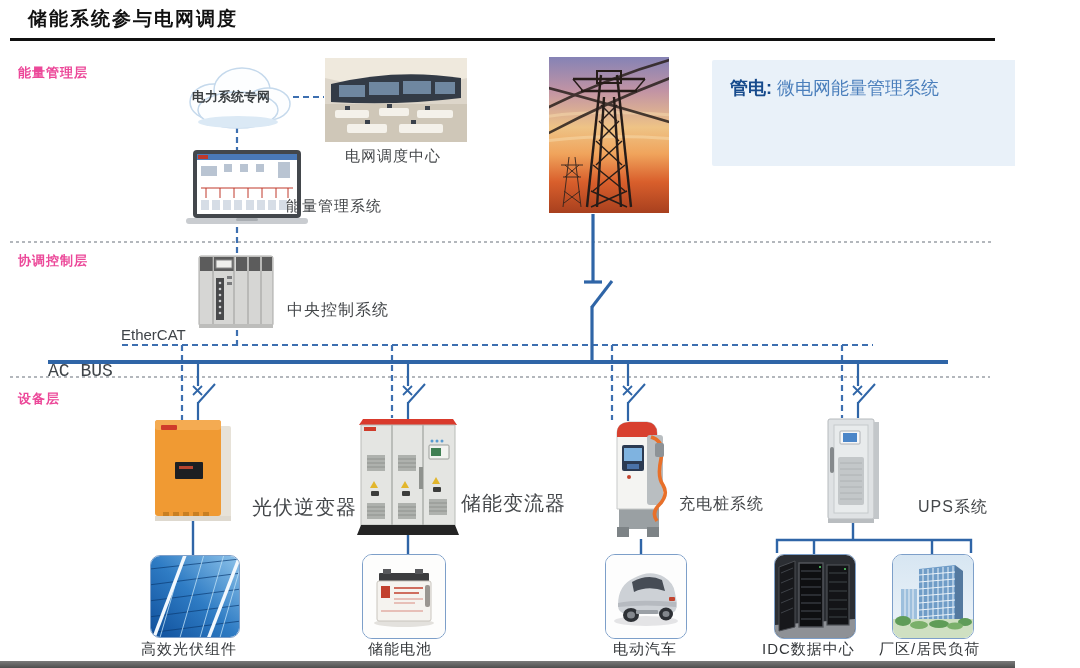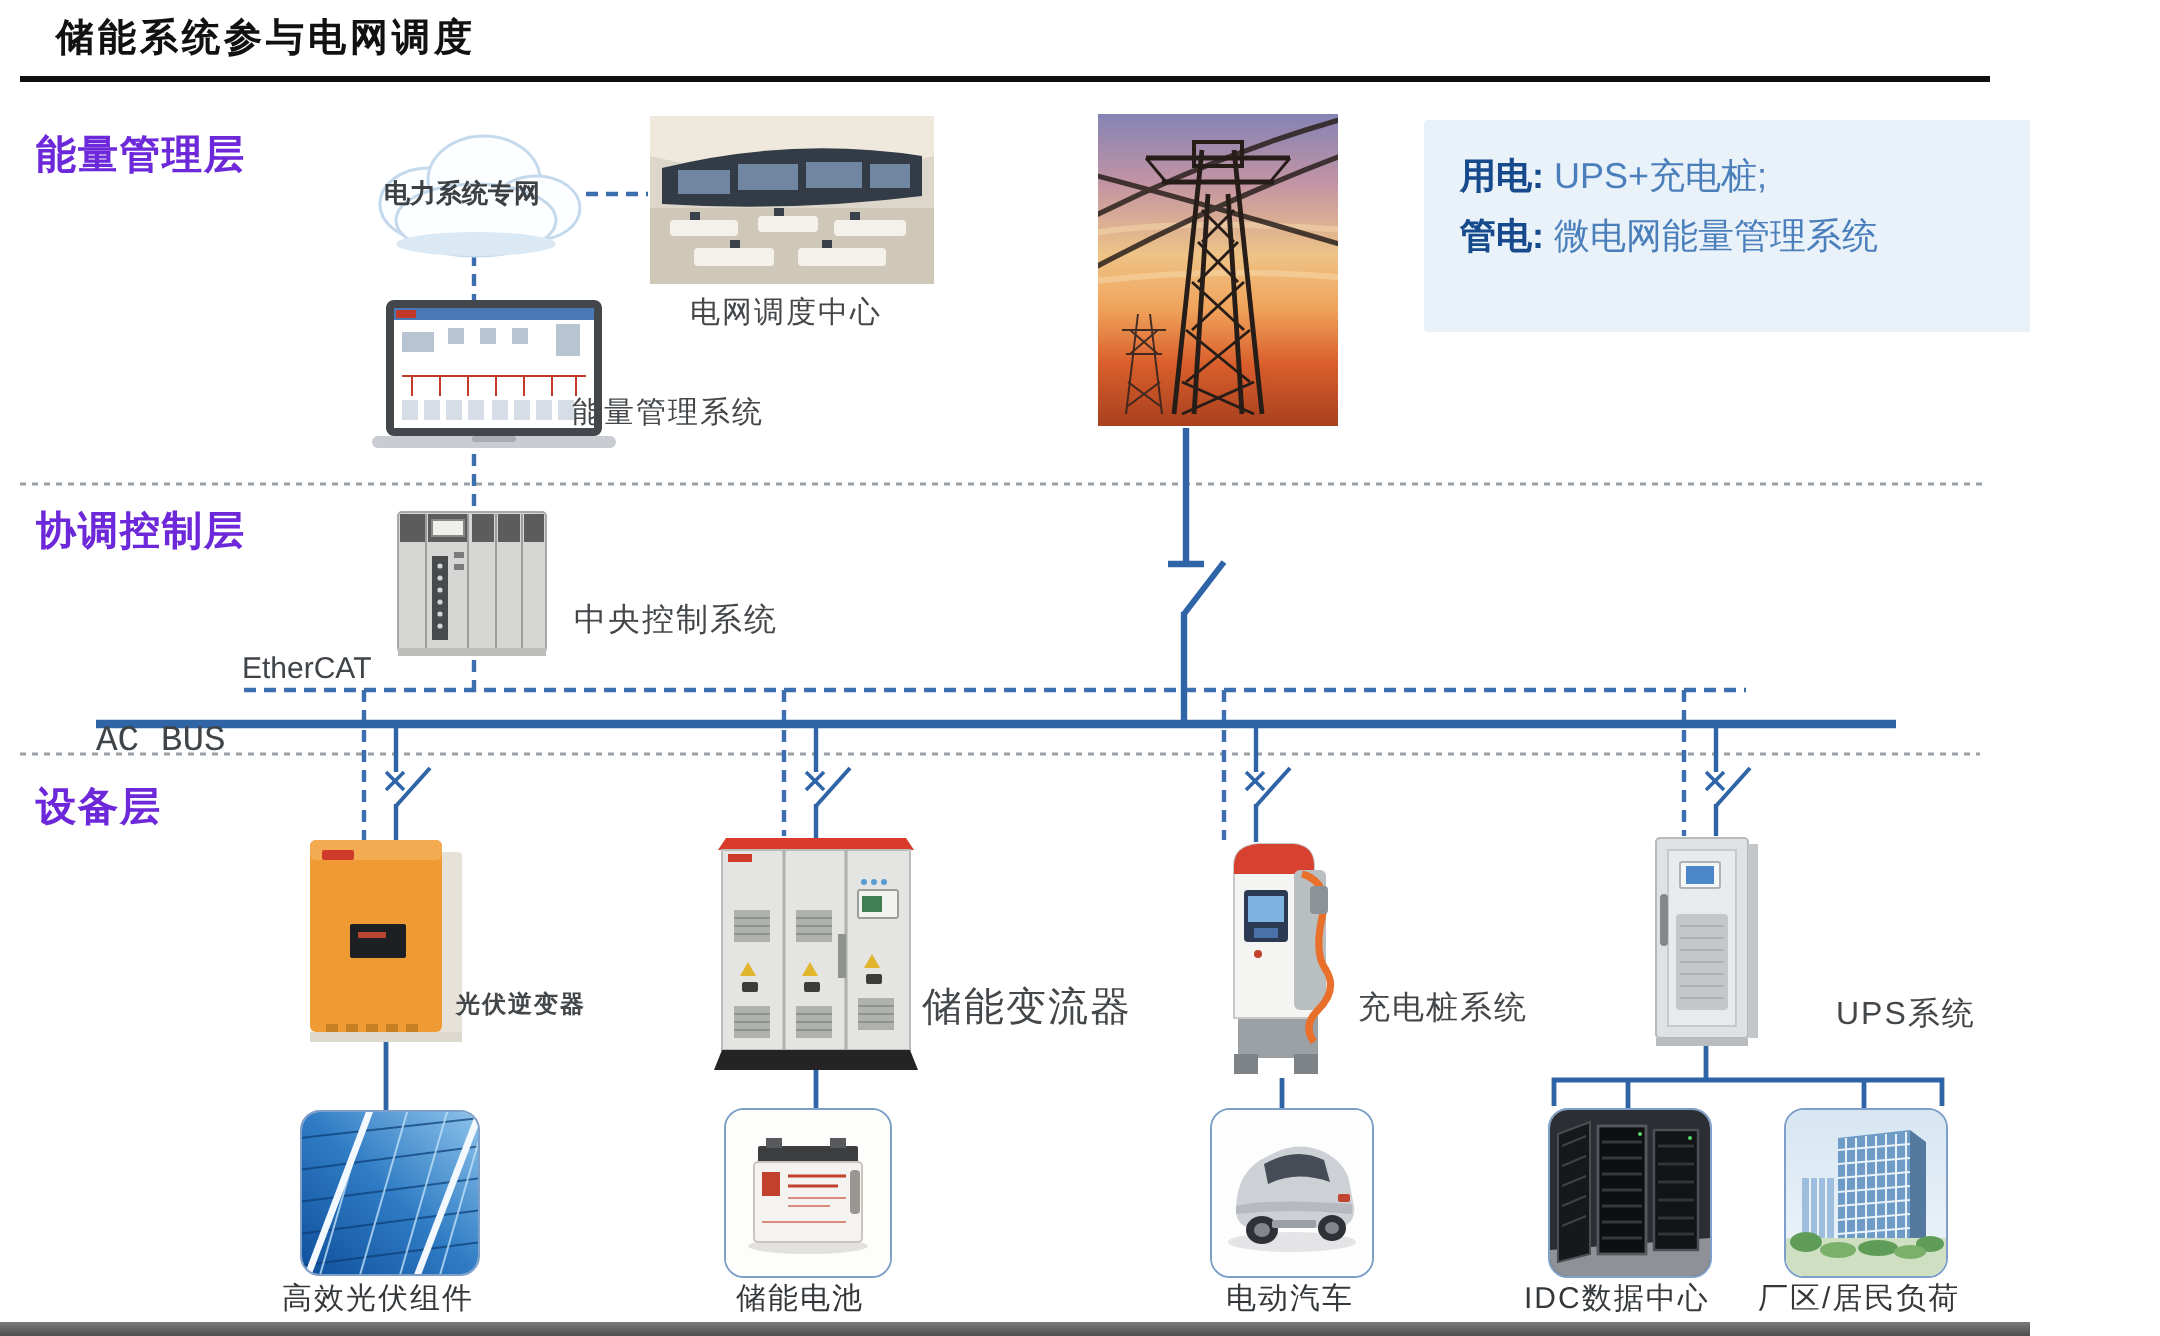--- a/index.html
+++ b/index.html
@@ -2,41 +2,41 @@
 <html><head>
 <meta charset="utf-8">
 <style>
   html,body{margin:0;padding:0;background:#fff;}
   #canvas{position:relative;width:1015px;height:668px;background:#ffffff;overflow:hidden;
           font-family:"Liberation Sans",sans-serif;}
   .abs{position:absolute;}
   #title{left:28px;top:6px;font-family:"DejaVu Serif",serif;font-weight:bold;
          font-size:19px;color:#111;letter-spacing:2px;}
   #top-rule{left:10px;top:38px;width:985px;height:3px;background:#101010;}
-  .layer-label{font-weight:bold;font-size:20px;color:#6d28d9;letter-spacing:1px;}
+  .layer-label{font-weight:bold;font-size:13px;color:#ec4899;letter-spacing:1px;}
   #layer1{left:18px;top:64px;} #layer2{left:18px;top:252px;} #layer3{left:18px;top:390px;}
   .node-label{font-size:15px;color:#44474a;letter-spacing:1px;white-space:nowrap;}
   #cloud-box{left:180px;top:60px;width:116px;height:72px;}
   #cloud-label{left:192px;top:88px;font-size:13px;color:#3c4043;font-weight:bold;letter-spacing:0;}
   #dispatch-photo{left:325px;top:58px;width:142px;height:84px;}
   #dispatch-label{left:345px;top:147px;font-size:15px;}
   #laptop-box{left:186px;top:150px;width:122px;height:76px;}
   #ems-label{left:286px;top:197px;text-align:right;}
   #tower-photo{left:549px;top:57px;width:120px;height:156px;}
   #info-box{left:712px;top:60px;width:358px;height:106px;background:#e9f1f9;border-radius:2px;
             padding:13px 0 0 18px;box-sizing:border-box;}
   .info-line{font-size:18px;line-height:30px;white-space:nowrap;}
   .info-label{color:#164a8c;font-weight:bold;}
   .info-text{color:#4b7fbc;}
   #plc-box{left:197px;top:254px;width:78px;height:76px;}
   #ccs-label{left:287px;top:300px;font-size:16px;}
   #ethercat-label{left:121px;top:326px;font-size:15px;color:#3f4449;}
   #acbus-label{left:48px;top:361px;font-size:18px;color:#3f4449;font-family:Liberation Mono, monospace;}
   #pv-inverter{left:155px;top:420px;width:78px;height:101px;}
-  #pv-inverter-label{left:228px;top:494px;font-size:12px;font-weight:bold;}
+  #pv-inverter-label{left:252px;top:494px;font-size:20px;}
   #converter{left:357px;top:417px;width:102px;height:119px;}
   #converter-label{left:461px;top:490px;font-size:20px;}
   #pile{left:611px;top:419px;width:64px;height:121px;}
   #pile-label{left:679px;top:494px;font-size:16px;}
   #ups{left:826px;top:417px;width:54px;height:107px;}
   #ups-label{left:891px;top:497px;font-size:16px;margin-left:27px;}
   .card{border-radius:10px;border:1.6px solid #7d9fc9;background:#fff;overflow:hidden;}
   #solar-card{left:150px;top:555px;width:88px;height:81px;}
   #battery-card{left:362px;top:554px;width:82px;height:83px;}
   #ev-card{left:605px;top:554px;width:80px;height:83px;}
@@ -258,21 +258,20 @@
       <line x1="12" y1="108" x2="34" y2="108"></line>
         <line x1="14" y1="120" x2="32" y2="120"></line>
       <line x1="16" y1="108" x2="30" y2="120"></line>
         <line x1="30" y1="108" x2="16" y2="120"></line>
       <line x1="15" y1="134" x2="31" y2="146"></line>
         <line x1="31" y1="134" x2="15" y2="146"></line>
     </g>
   </svg>
 
   <div id="info-box" class="abs dev">
-    <div class="info-line"><span class="info-label">用电:</span> <span class="info-text">UPS+充电桩;</span></div>
     <div class="info-line"><span class="info-label">管电:</span> <span class="info-text">微电网能量管理系统</span></div>
   </div>
 
   <svg id="plc-box" class="abs dev" viewBox="0 0 78 76">
     <rect x="2" y="2" width="74" height="70" rx="2" fill="#d6d6d4" stroke="#a8a8a6"></rect>
     <g fill="#5c5c5c">
       <rect x="3" y="3" width="13" height="14"></rect>
         <rect x="17" y="3" width="20" height="14"></rect>
       <rect x="39" y="3" width="11" height="14"></rect>
         <rect x="52" y="3" width="11" height="14"></rect>

